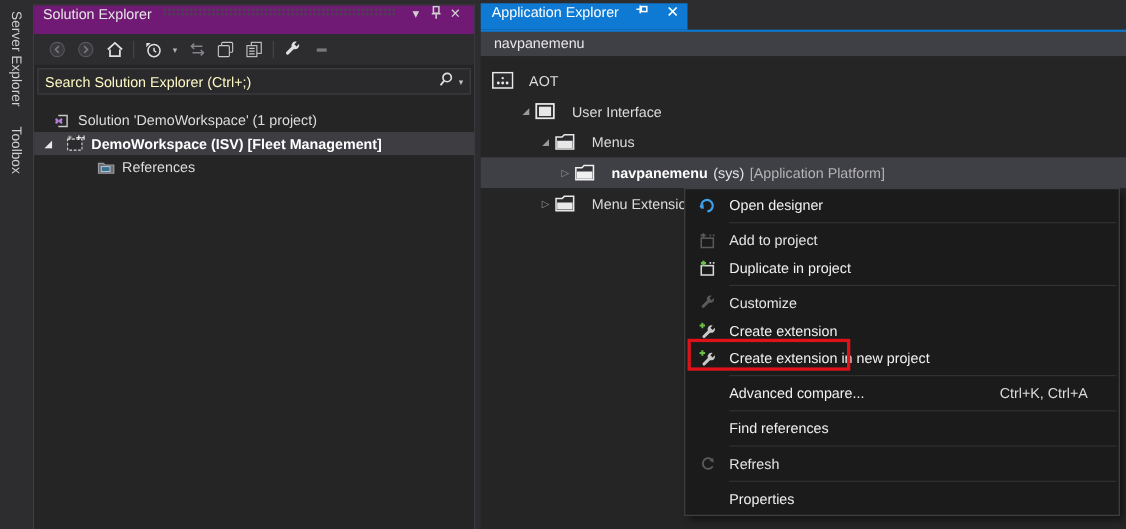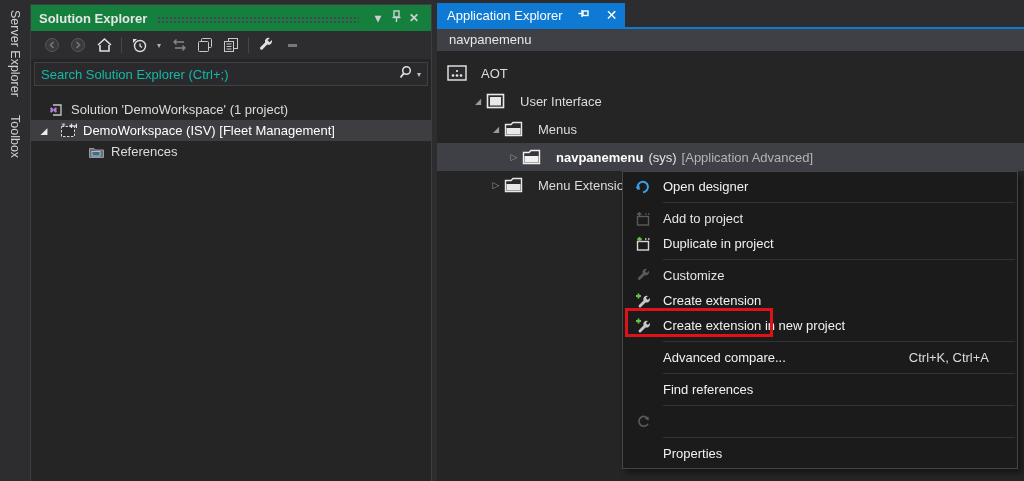--- a/index.html
+++ b/index.html
@@ -17,51 +17,51 @@
     writing-mode:vertical-rl;
     color:#d0d0d0; font-size:12.5px;
     padding:10px 0 8px 0; margin-left:8px;
     cursor:default; white-space:nowrap;
   }
   
   .sepanel {
     position:absolute; left:30px; top:4px; width:402px; height:477px;
     background:#252526; border:1px solid #3e3e42; border-bottom:none;
   }
-  .se-title { height:26px; display:flex; align-items:center; padding:0 8px; background:#15803d;font-weight:bold; }
+  .se-title { height:26px; display:flex; align-items:flex-start; padding:0 8px; background:#701a75; }
   .se-title .t { color:#e6e6e6; white-space:nowrap; }
   .grip {
     flex:1; height:7px; margin:2px 10px 0 10px;
     background-image:radial-gradient(circle, #47474b 1px, transparent 1.3px);
     background-size:4px 4px;
   }
   .tbtn { color:#d0d0d0; width:18px; text-align:center; cursor:pointer; font-size:12px; }
   .se-toolbar { height:28px; display:flex; align-items:center; padding-left:8px; background:#2d2d30; }
   .se-toolbar .ic { width:26px; display:flex; justify-content:center; align-items:center; cursor:pointer; }
   .vsep { width:1px; height:16px; background:#46464a; margin:0 4px; }
   .se-search {
     margin:3px 3px 0 3px; height:24px; background:#2a2a2d; border:1px solid #3f3f46;
     display:flex; align-items:center; padding:0 6px; cursor:text;
   }
-  .se-search .ph { flex:1; color:#14b8a6; white-space:nowrap; overflow:hidden; }
+  .se-search .ph { flex:1; color:#fef9c3; white-space:nowrap; overflow:hidden; }
   .se-search .caret { color:#c0c0c0; font-size:8px; margin-left:4px; }
   .se-tree { margin-top:13px; }
   .row { height:21px; display:flex; align-items:center; cursor:pointer; }
   .row.sel { background:#3d3d42; }
   .row .lbl { white-space:nowrap; }
-  .row.sel .lbl { font-weight:normal; color:#ffffff; }
+  .row.sel .lbl { font-weight:bold; color:#ffffff; }
   .arrow-exp { color:#eaeaea; font-size:9px; width:14px; text-align:center; }
   .arrow-col { color:#9a9a9a; font-size:9px; width:14px; text-align:center; }
   .icon { display:inline-flex; width:18px; justify-content:center; align-items:center; margin-right:6px; }
   
   .aepane { position:absolute; left:437px; top:0; width:587px; height:481px; background:#252526; }
   .tabstrip { height:29px; background:#2d2d30; border-bottom:2px solid #0e7ad3; display:flex; }
   .doc-tab {
     align-self:flex-end; height:24px; background:#0e7ad3; color:#ffffff;
-    display:flex; align-items:center; padding:0 8px 0 10px; gap:15px; cursor:pointer; white-space:nowrap;margin-top:22px;
+    display:flex; align-items:flex-start; padding:0 8px 0 10px; gap:15px; cursor:pointer; white-space:nowrap;margin-top:22px;
   }
   .doc-tab .x { font-size:14px; cursor:pointer; line-height:1; }
   .filterbar { height:22px; background:#3f3f46; color:#e8e8e8; line-height:22px; padding-left:12px; cursor:text; }
   .ae-tree { position:relative; padding-top:8px; }
   .ae-row { height:28px; display:flex; align-items:center; cursor:pointer; }
   .ae-row.sel { background:#3f3f46; }
   .ae-row .lbl { white-space:nowrap; }
   .ae-row.sel .name { font-weight:bold; color:#ffffff; }
   .ae-row .sys { color:#e4e4e4; margin-left:5px;text-align:center; }
   .ae-row .model { color:#b4b4b4; margin-left:5px; }
@@ -287,21 +287,21 @@
       <span class="arrow-col">▷</span>
       <span class="icon" style="width:20px">
         <svg width="19" height="16" viewBox="0 0 19 16">
             <path d="M1.5 3.5 H7 L9 1.5 H17.5 V14.5 H1.5 Z" stroke="#f0f0f0" stroke-width="1.4" fill="#35353a"></path>
             <path d="M2.5 7 H16.5 V13.5 H2.5 Z" fill="#f0f0f0"></path>
           </svg>
       </span>
       <span style="width:9px"></span>
       <span class="lbl name">navpanemenu</span>
       <span class="lbl sys">(sys)</span>
-      <span class="lbl model">[Application Advanced]</span>
+      <span class="lbl model">[Application Platform]</span>
     </div>
 
     <div class="ae-row">
       <span style="width:52px"></span>
       <span class="arrow-col">▷</span>
       <span class="icon" style="width:20px">
         <svg width="19" height="16" viewBox="0 0 19 16">
             <path d="M1.5 3.5 H7 L9 1.5 H17.5 V14.5 H1.5 Z" stroke="#e8e8e8" stroke-width="1.4" fill="#2b2b2e"></path>
             <path d="M2.5 7 H16.5 V13.5 H2.5 Z" fill="#e8e8e8"></path>
           </svg>
@@ -392,20 +392,21 @@
   </div>
   <div class="msep"></div>
 
   <div class="mi disabled">
     <span class="ico">
       <svg width="15" height="15" viewBox="0 0 16 16">
           <path d="M12.8 10.5 A5.2 5.2 0 1 1 13.2 6" stroke="#5a5a5a" stroke-width="1.8" fill="none"></path>
           <polygon points="13.2,2.5 13.2,7 9.5,5" fill="#5a5a5a"></polygon>
         </svg>
     </span>
+    <span class="lbl">Refresh</span>
   </div>
   <div class="msep"></div>
 
   <div class="mi">
     <span class="ico"></span>
     <span class="lbl">Properties</span>
   </div>
 
   <div class="redbox"></div>
 </div>

